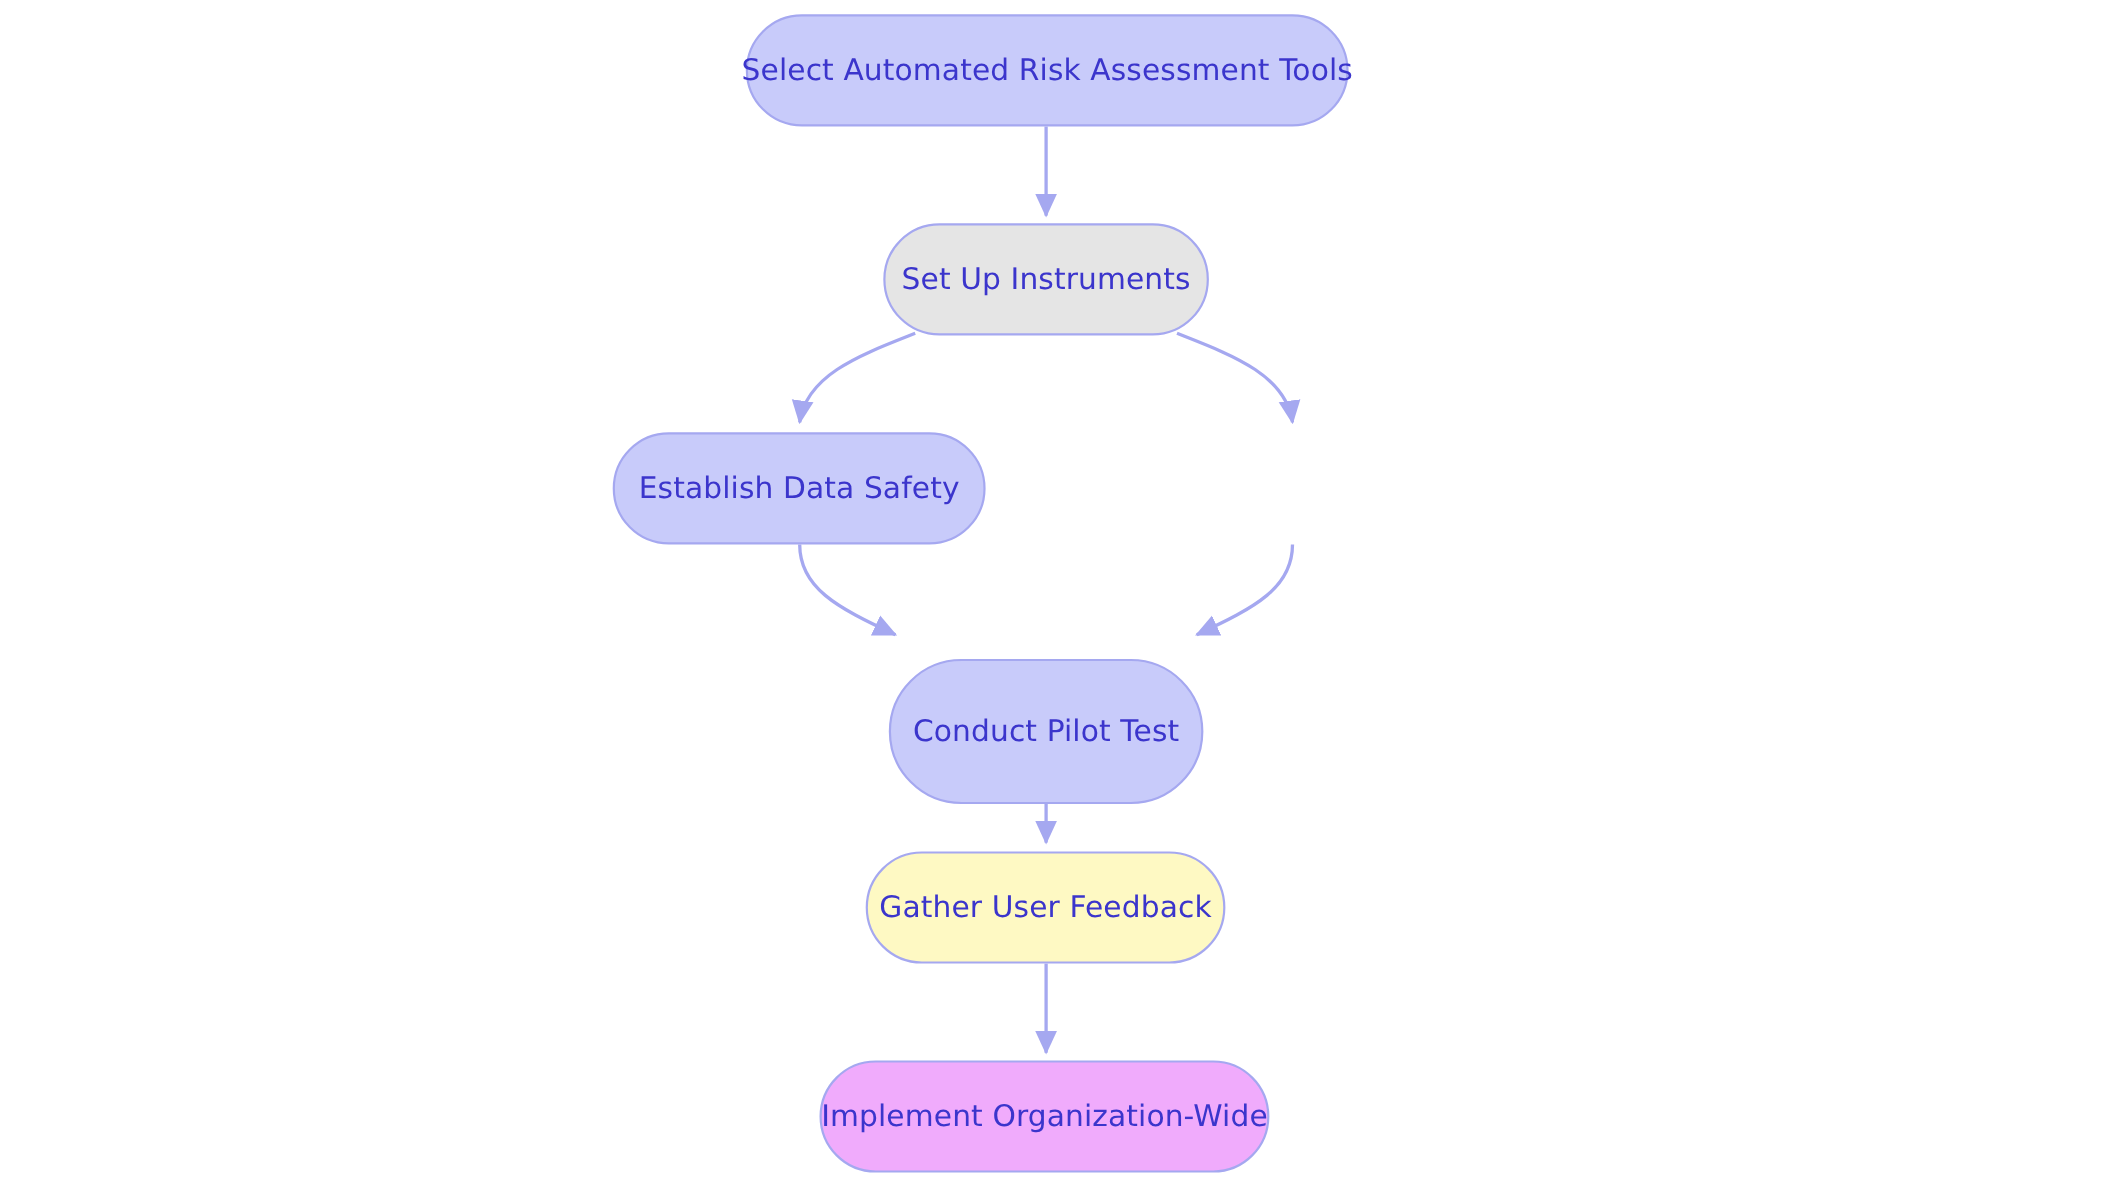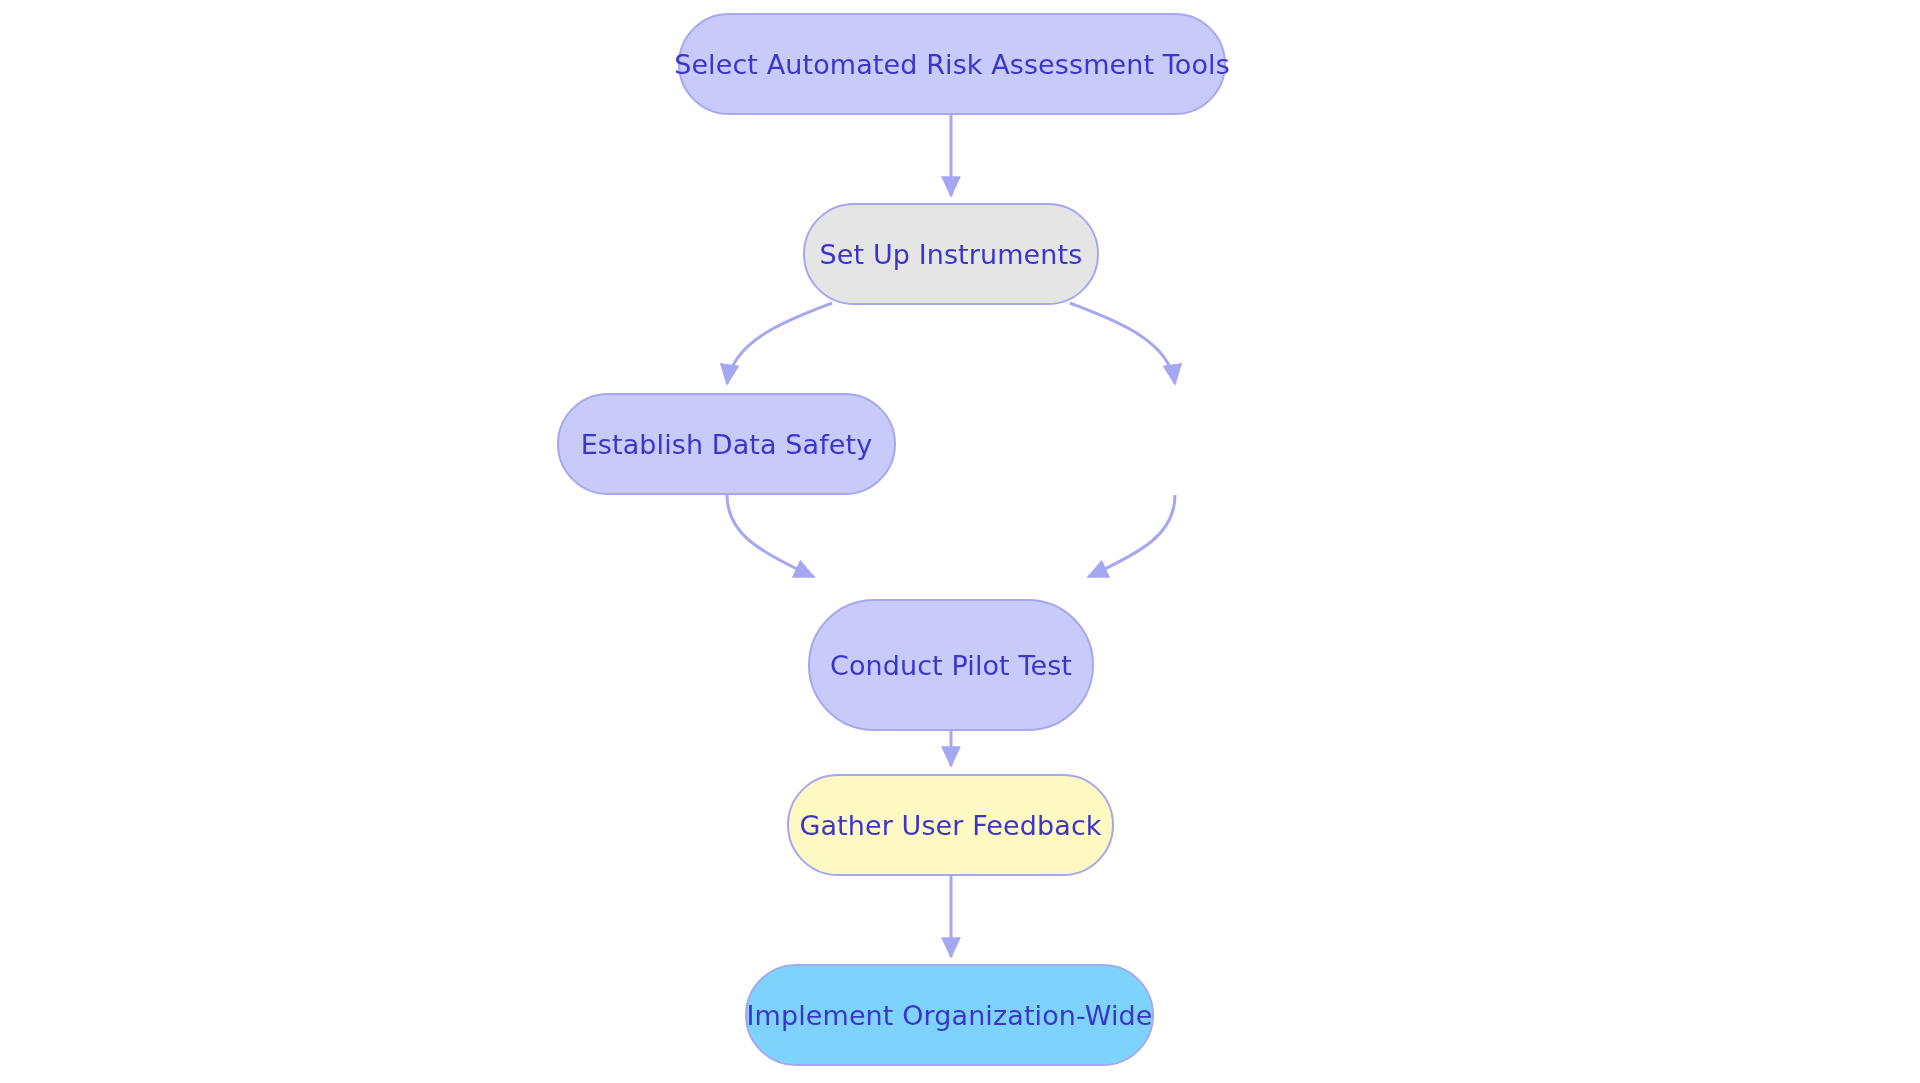--- a/index.html
+++ b/index.html
@@ -89,17 +89,17 @@
 
 
   <div class="node" style="left: 808px; top: 583px; width: 286px; height: 132px; background: rgb(200, 203, 250); border-color: rgb(165, 168, 240); color: rgb(59, 53, 204); margin-top: 16px;">
     <span class="node-label">Conduct Pilot Test</span>
   </div>
 
   <div class="node" style="left: 787px; top: 774px; width: 327px; height: 102px; background: #fef9c3; border-color: rgb(165, 168, 240); color: rgb(59, 53, 204);">
     <span class="node-label">Gather User Feedback</span>
   </div>
 
-  <div class="node" style="left: 745px; top: 964px; width: 409px; height: 102px; background: #7dd3fc; border-color: rgb(165, 168, 240); color: rgb(59, 53, 204);">
+  <div class="node" style="left: 745px; top: 964px; width: 409px; height: 102px; background: #f0abfc; border-color: rgb(165, 168, 240); color: rgb(59, 53, 204);">
     <span class="node-label">Implement Organization-Wide</span>
   </div>
 
 </div>
 
 </body></html>

